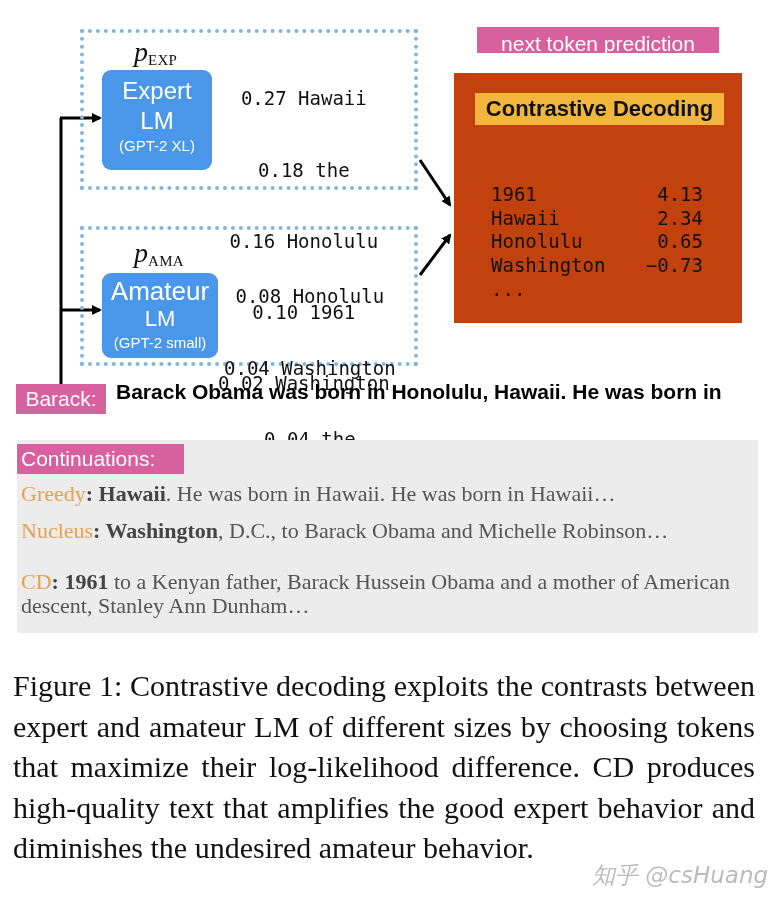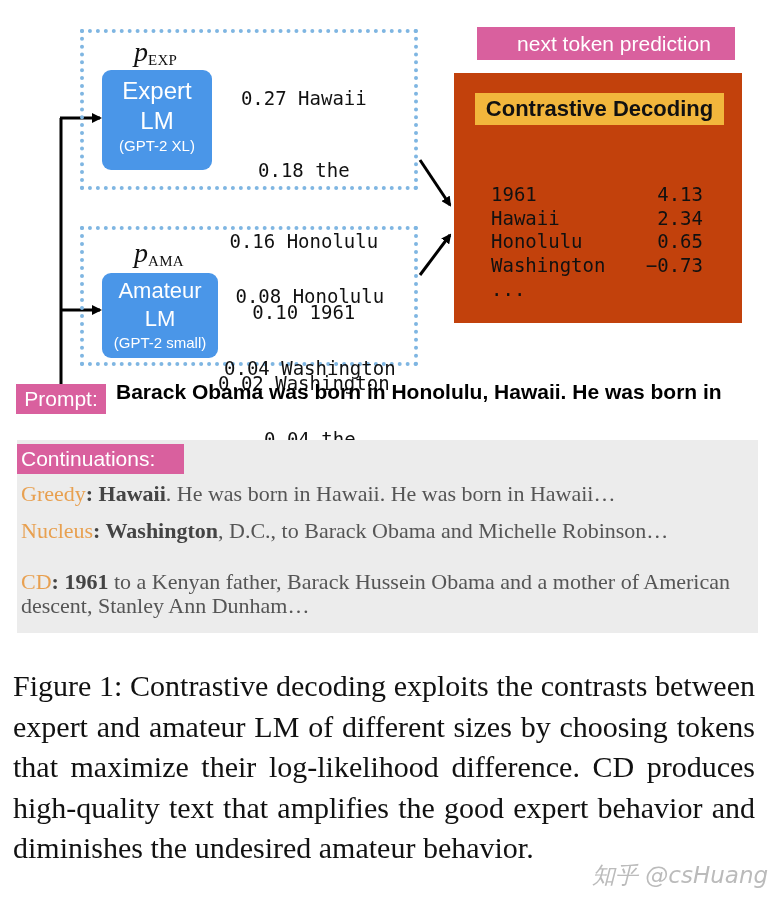--- a/index.html
+++ b/index.html
@@ -131,33 +131,33 @@
   <div><span>0.18</span> <span>the</span></div>
   <div><span>0.16</span> <span>Honolulu</span></div>
   <div><span>0.10</span> <span>1961</span></div>
   <div><span>0.02</span> <span>Washington</span></div>
   <div>...</div>
 </div>
 
 <div class="dotted-box" style="left:80px;top:226px;width:338px;height:140px;"></div>
 <div class="pmath" style="left:134px;top:237px;"><span>p</span><span class="sub">AMA</span></div>
 <div class="lm-box" style="left:102px;top:273px;width:116px;height:85px;">
-  <div class="lm-title" style="font-size:22px;line-height:28px;margin-top:4px">Amateur</div>
+  <div class="lm-title" style="font-size:26px;line-height:28px;margin-top:4px">Amateur</div>
   <div class="lm-title" style="font-size:22px;line-height:28px">LM</div>
   <div class="lm-sub">(GPT-2 small)</div>
 </div>
 <div class="prob-list" style="left:224px;top:238px;">
   <div><span>0.08</span> <span>Honolulu</span></div>
   <div><span>0.04</span> <span>Washington</span></div>
   <div><span>0.04</span> <span>the</span></div>
   <div><span>0.001</span> <span>1961</span></div>
   <div>...</div>
 </div>
 
-<div class="pink-tag" style="left:477px;top:27px;width:242px;height:33px;font-size:21px;line-height:33px;text-align:center;padding-left:16px;">next token prediction</div>
+<div class="pink-tag" style="left:477px;top:27px;width:242px;height:26px;font-size:21px;line-height:33px;text-align:center;">next token prediction</div>
 
 <div class="cd-panel">
   <div class="cd-title">Contrastive Decoding</div>
   <div class="cd-table">
     <div class="cd-row">
         <span>1961</span>
         <span>4.13</span>
       </div>
     <div class="cd-row">
         <span>Hawaii</span>
@@ -168,21 +168,21 @@
         <span>0.65</span>
       </div>
     <div class="cd-row">
         <span>Washington</span>
         <span>−0.73</span>
       </div>
     <div>...</div>
   </div>
 </div>
 
-<div class="pink-tag" style="left:16px;top:384px;width:90px;height:30px;font-size:21px;line-height:30px;text-align:center;">Prompt:</div>
+<div class="pink-tag" style="left:16px;top:384px;width:90px;height:30px;font-size:21px;line-height:30px;text-align:center;">Barack:</div>
 <div class="abs" style="left:116px;top:378px;width:620px;font-family:'Liberation Sans',sans-serif;font-weight:bold;font-size:21px;line-height:28px;color:#000;">Barack Obama was born in Honolulu, Hawaii. He was born in</div>
 
 <div class="cont-panel">
   <div class="pink-tag" style="left:0;top:4px;width:167px;height:30px;font-size:21px;line-height:30px;padding-left:4px;box-sizing:border-box;">Continuations:</div>
   <div class="cont-line" style="top:42px;"><span class="lbl">Greedy</span><b>: </b><b>Hawaii</b><span>. He was born in Hawaii. He was born in Hawaii…</span></div>
   <div class="cont-line" style="top:79px;"><span class="lbl">Nucleus</span><b>: </b><b>Washington</b><span>, D.C., to Barack Obama and Michelle Robinson…</span></div>
   <div class="cont-line" style="top:130px;"><span class="lbl">CD</span><b>: </b><b>1961</b><span> to a Kenyan father, Barack Hussein Obama and a mother of American descent, Stanley Ann Dunham…</span></div>
 </div>
 
 <div class="caption">Figure 1:  Contrastive decoding exploits the contrasts between expert and amateur LM of different sizes by choosing tokens that maximize their log-likelihood difference. CD produces high-quality text that amplifies the good expert behavior and diminishes the undesired amateur behavior.</div>

